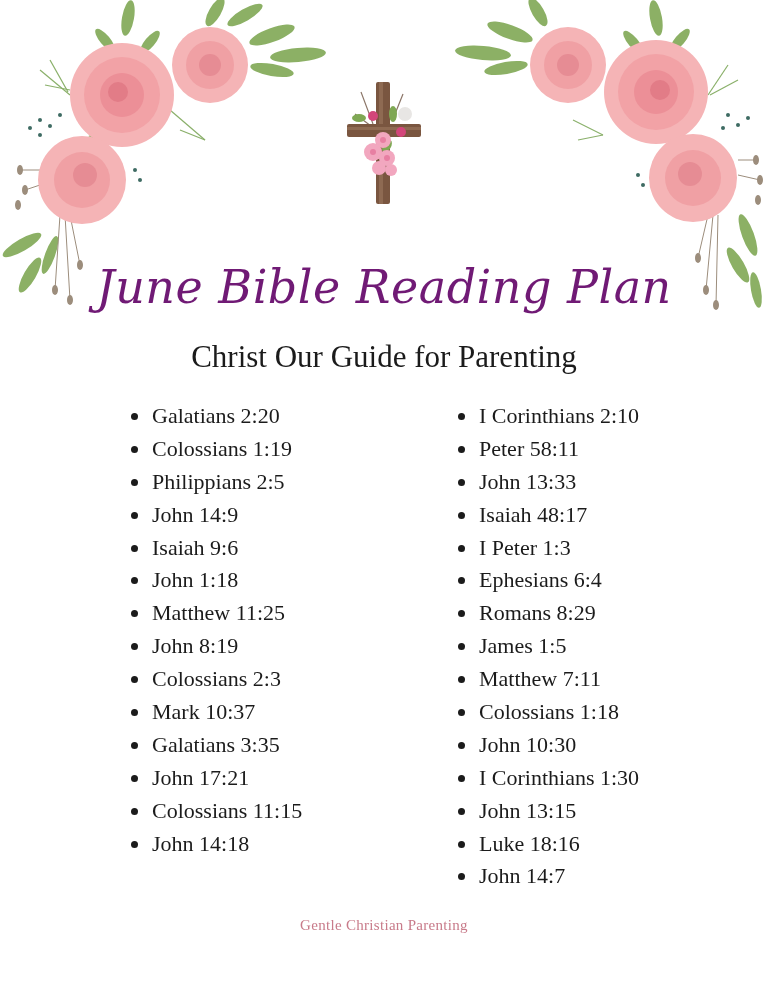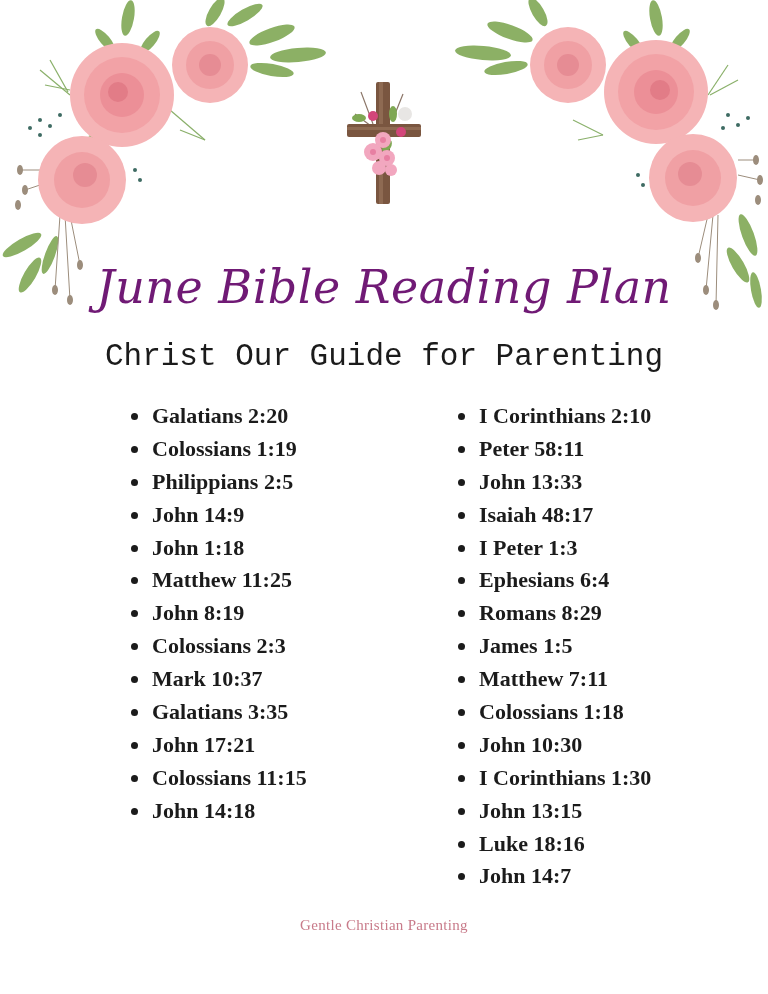--- a/index.html
+++ b/index.html
@@ -45,21 +45,21 @@
       color: #701a75;
       letter-spacing: 0.5px;
       line-height: 70px;
     }
     .subtitle {
       position: absolute;
       left: 0;
       width: 768px;
       top: 335px;
       text-align: center;
-      font-family: Liberation Mono, monospace;
+      font-family: Liberation Serif, serif;
       font-size: 31px;
       color: #1b1b1b;
       line-height: 44px;
     }
     .col {
       position: absolute;
       top: 400px;
       margin: 0;
       padding: 0;
       list-style: none;
@@ -68,21 +68,20 @@
     .col.right { left: 455px; }
     .col li {
       position: relative;
       height: 32.9px;
       line-height: 32.9px;
       padding-left: 24px;
       font-family: "Liberation Serif", serif;
       font-size: 22px;
       color: #1b1b1b;
       white-space: nowrap;
-      font-weight: bold;
     }
     .col li .bullet {
       position: absolute;
       left: 3px;
       top: 13px;
       width: 7px;
       height: 7px;
       border-radius: 50%;
       background: #1b1b1b;
     }
@@ -252,20 +251,21 @@
   </svg>
 
   <div class="title">June Bible Reading Plan</div>
   <div class="subtitle">Christ Our Guide for Parenting</div>
 
   <ul class="col left">
     <li><span class="bullet"></span><span>Galatians 2:20</span></li>
     <li><span class="bullet"></span><span>Colossians 1:19</span></li>
     <li><span class="bullet"></span><span>Philippians 2:5</span></li>
     <li><span class="bullet"></span><span>John 14:9</span></li>
+    <li><span class="bullet"></span><span>Isaiah 9:6</span></li>
     <li><span class="bullet"></span><span>John 1:18</span></li>
     <li><span class="bullet"></span><span>Matthew 11:25</span></li>
     <li><span class="bullet"></span><span>John 8:19</span></li>
     <li><span class="bullet"></span><span>Colossians 2:3</span></li>
     <li><span class="bullet"></span><span>Mark 10:37</span></li>
     <li><span class="bullet"></span><span>Galatians 3:35</span></li>
     <li><span class="bullet"></span><span>John 17:21</span></li>
     <li><span class="bullet"></span><span>Colossians 11:15</span></li>
     <li><span class="bullet"></span><span>John 14:18</span></li>
   </ul>

